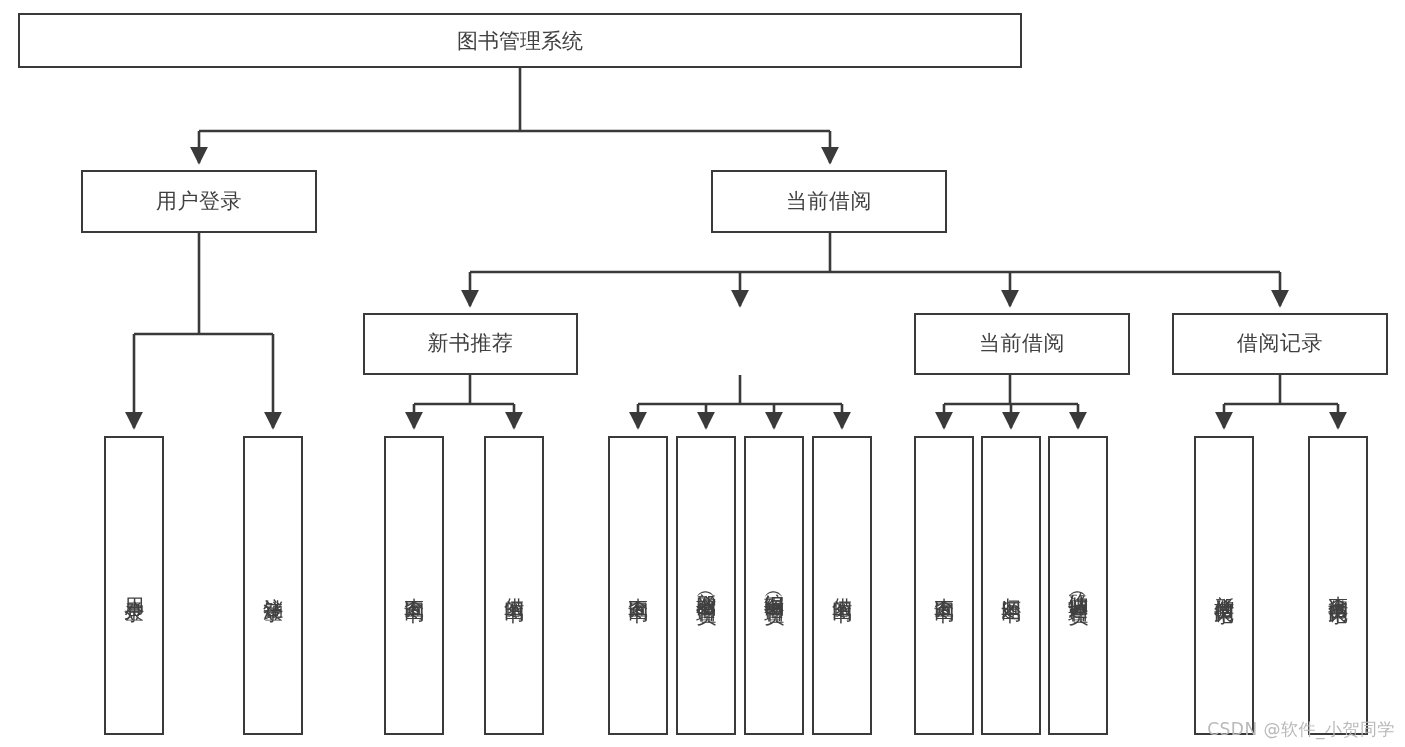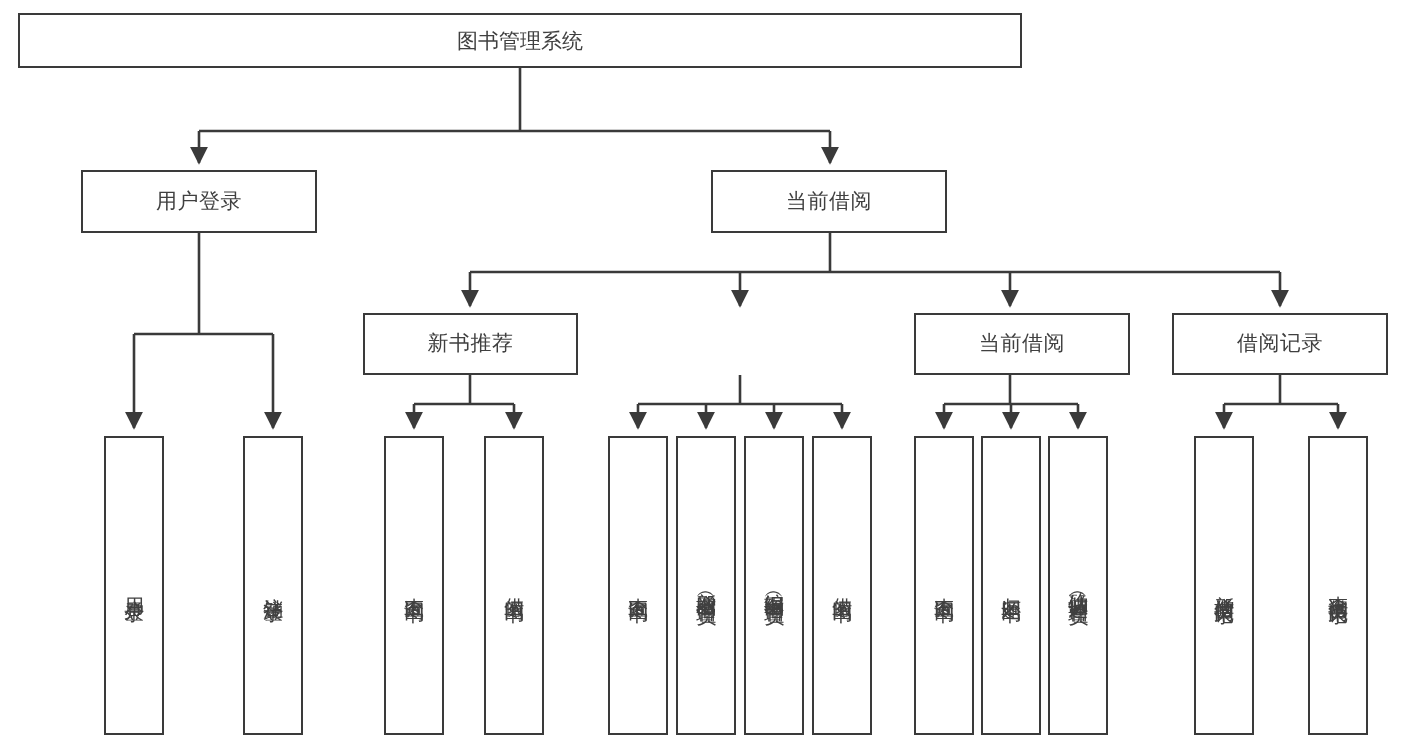--- a/index.html
+++ b/index.html
@@ -179,14 +179,15 @@
     <span class="vtext">确认归还（管理员）</span>
   </div>
 
   <div class="node v" style="left:1194px; top:436px; width:60px; height:299px;">
     <span class="vtext">新增借阅记录</span>
   </div>
   <div class="node v" style="left:1308px; top:436px; width:60px; height:299px;">
     <span class="vtext">查询借阅记录</span>
   </div>
 
+  <div class="watermark">CSDN @软件_小贺同学</div>
 
 </div>
 
 </body></html>

